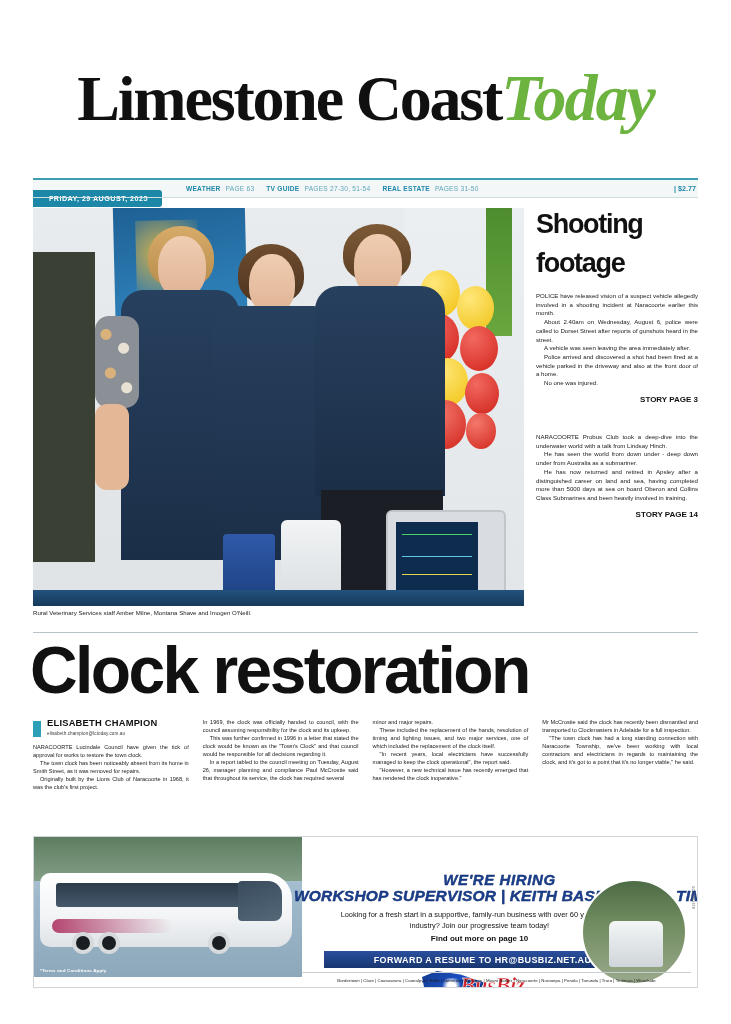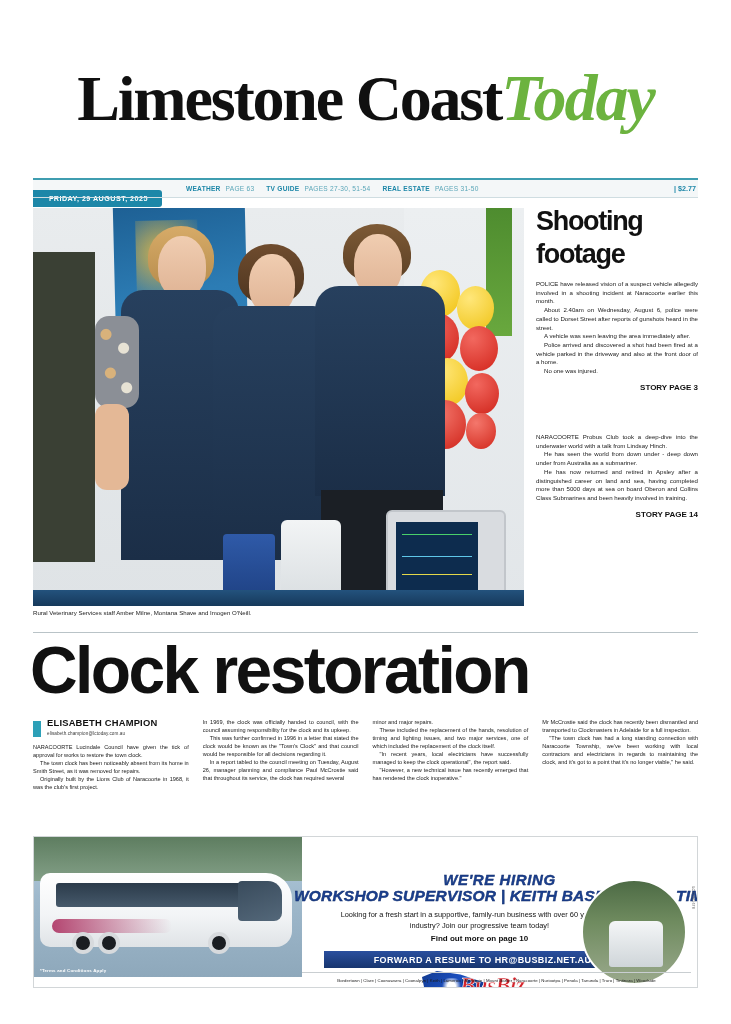--- a/index.html
+++ b/index.html
@@ -157,21 +157,21 @@
         background:linear-gradient(180deg,#23527d,#16395b);}
   .photo-credit {
     position: absolute; left: 33px; top: 609px; width: 491px;
     font-size: 6.1px; color: #222;
   }
 
   
   .rcol { position: absolute; left: 536px; top: 205px; width: 162px; }
   .rcol-head {
     font-family: "Liberation Sans", sans-serif;
-    font-weight: bold; font-size: 27px; line-height: 33px;
+    font-weight: bold; font-size: 27px; line-height: 39px;
     letter-spacing: -1.3px; color:#111;
   }
   .rcol-body { margin-top: 9px; font-size: 6.1px; line-height: 8.7px; text-align: justify; color:#1a1a1a;}
   .rcol-body p + p { text-indent: 8px; }
   .rcol-story { margin-top: 7px; text-align: right; font-size: 8px; font-weight: bold; color:#111; }
   .rcol2 { position: absolute; left: 536px; top: 424px; width: 162px; }
 
   
   .bigrule {
     position:absolute; left:33px; top:632px; width:665px; height:1px; background:#b9c3c7;

